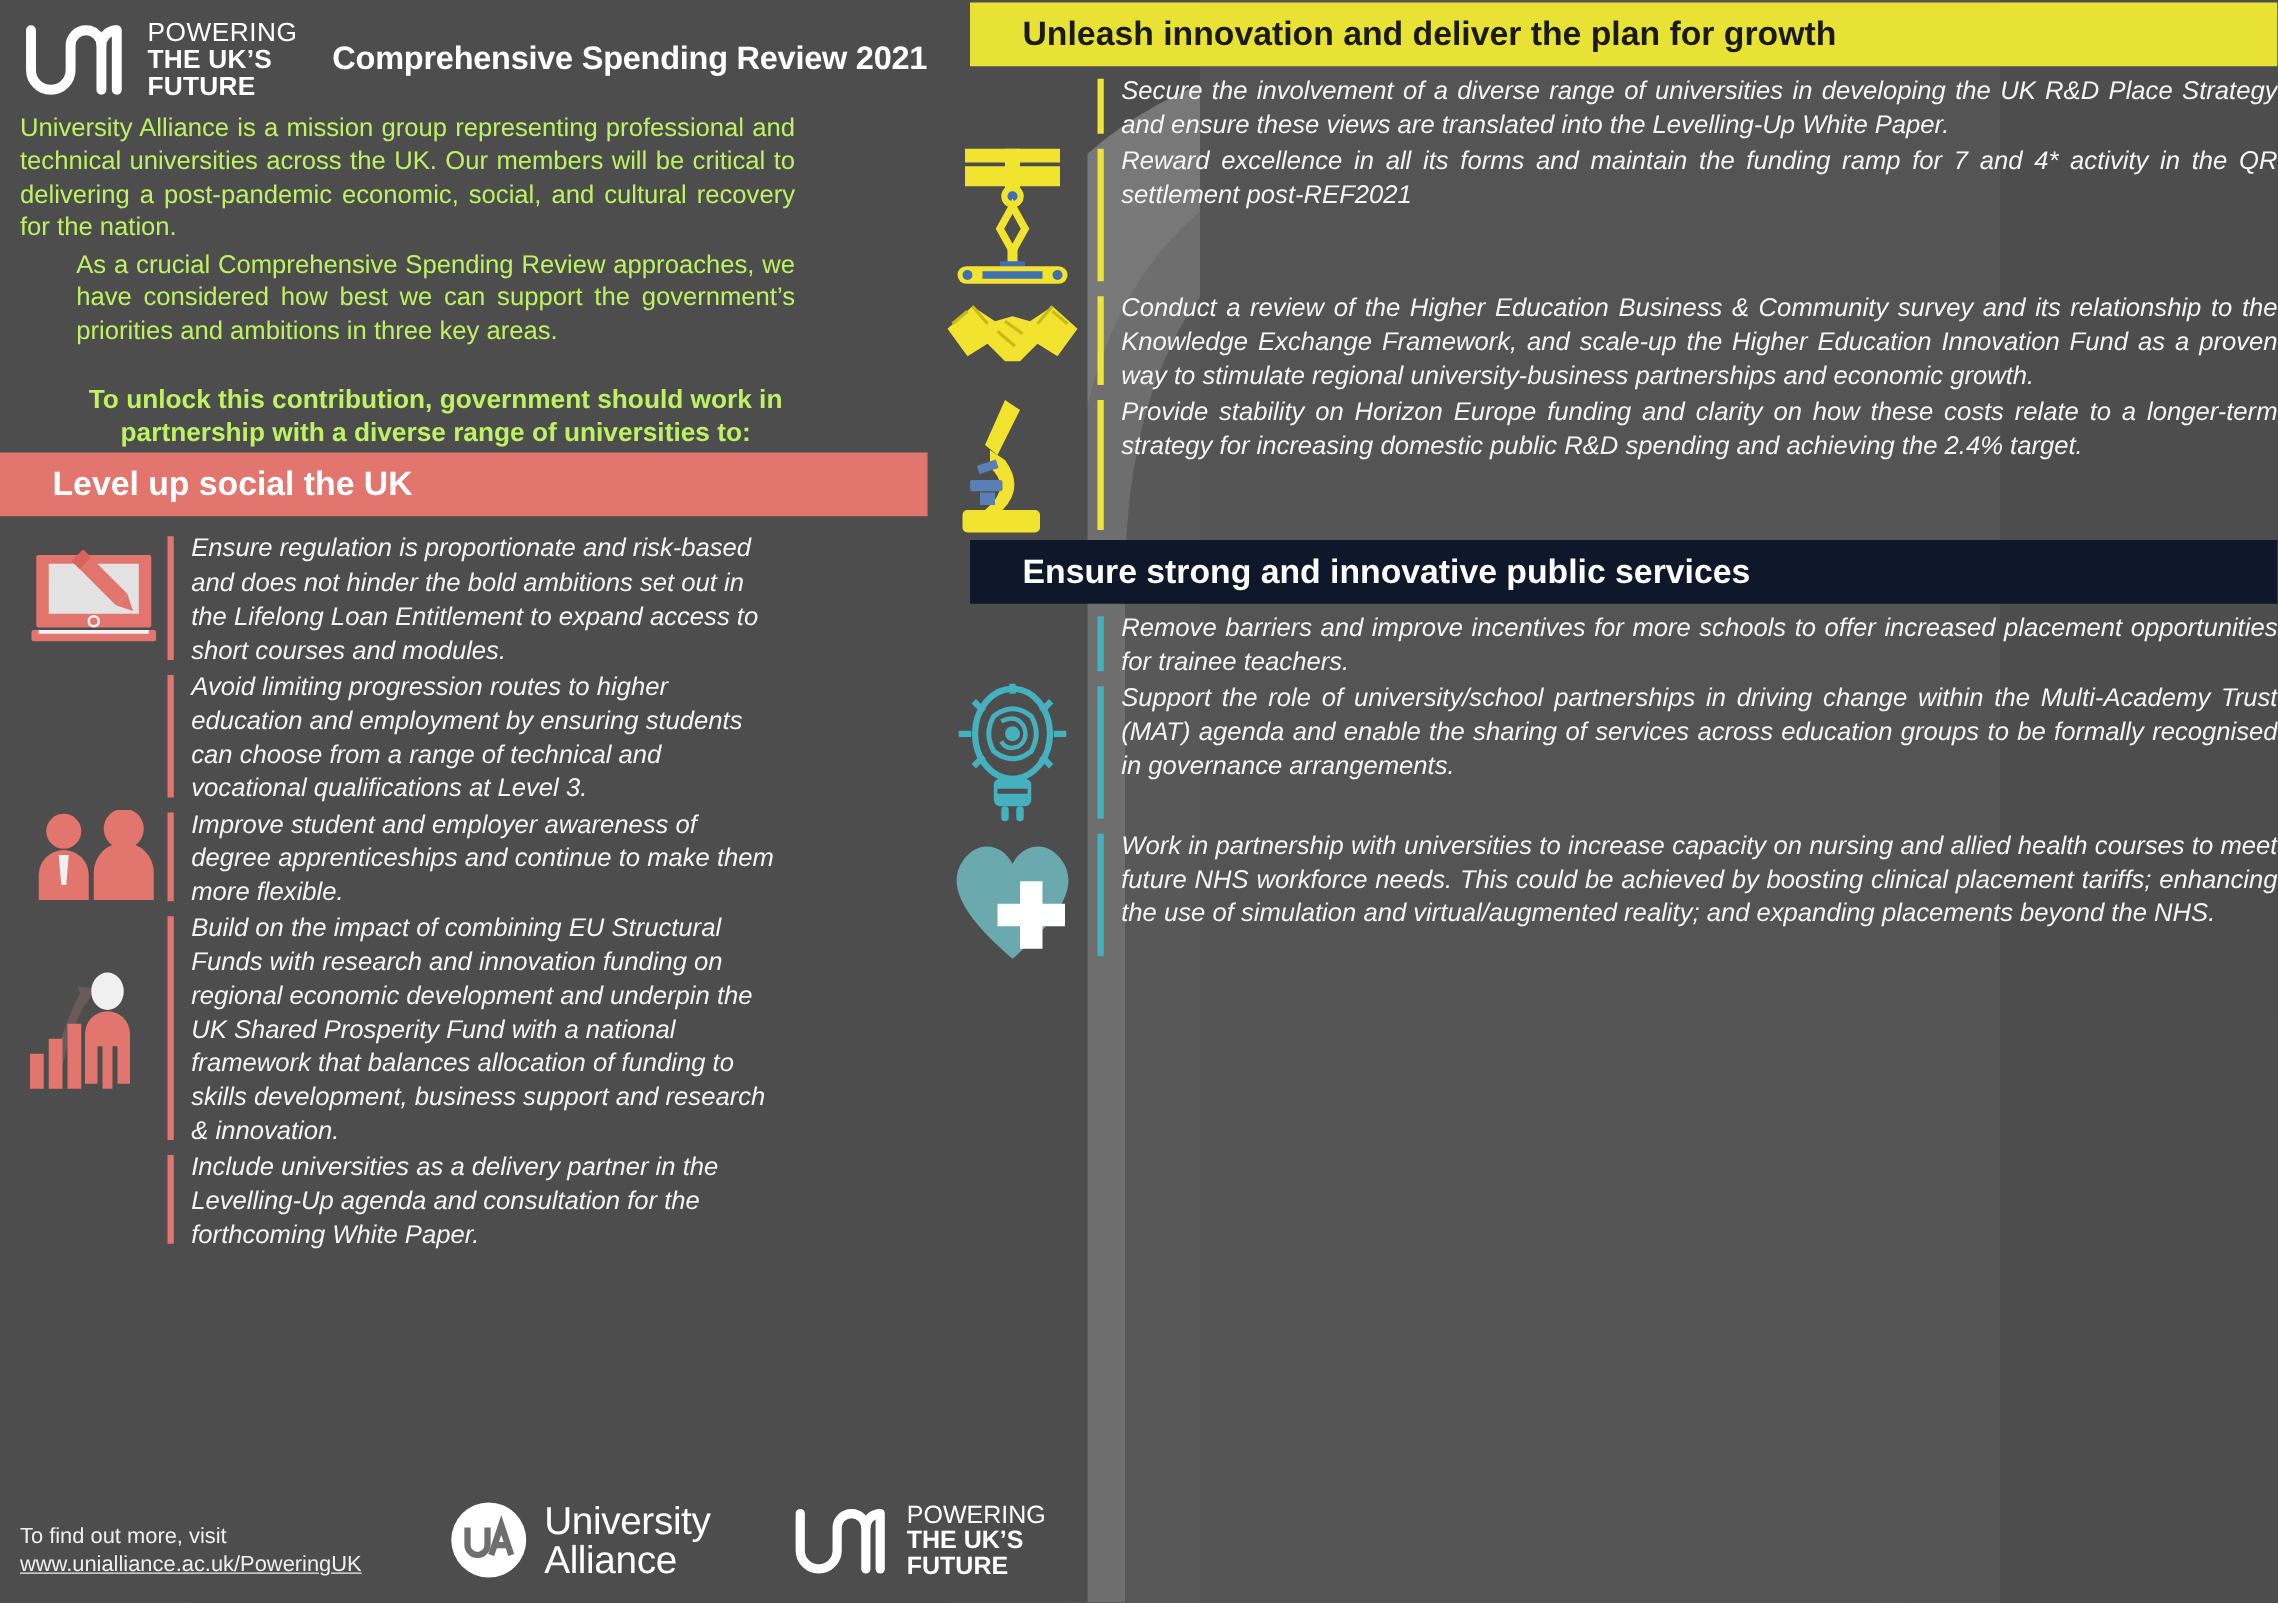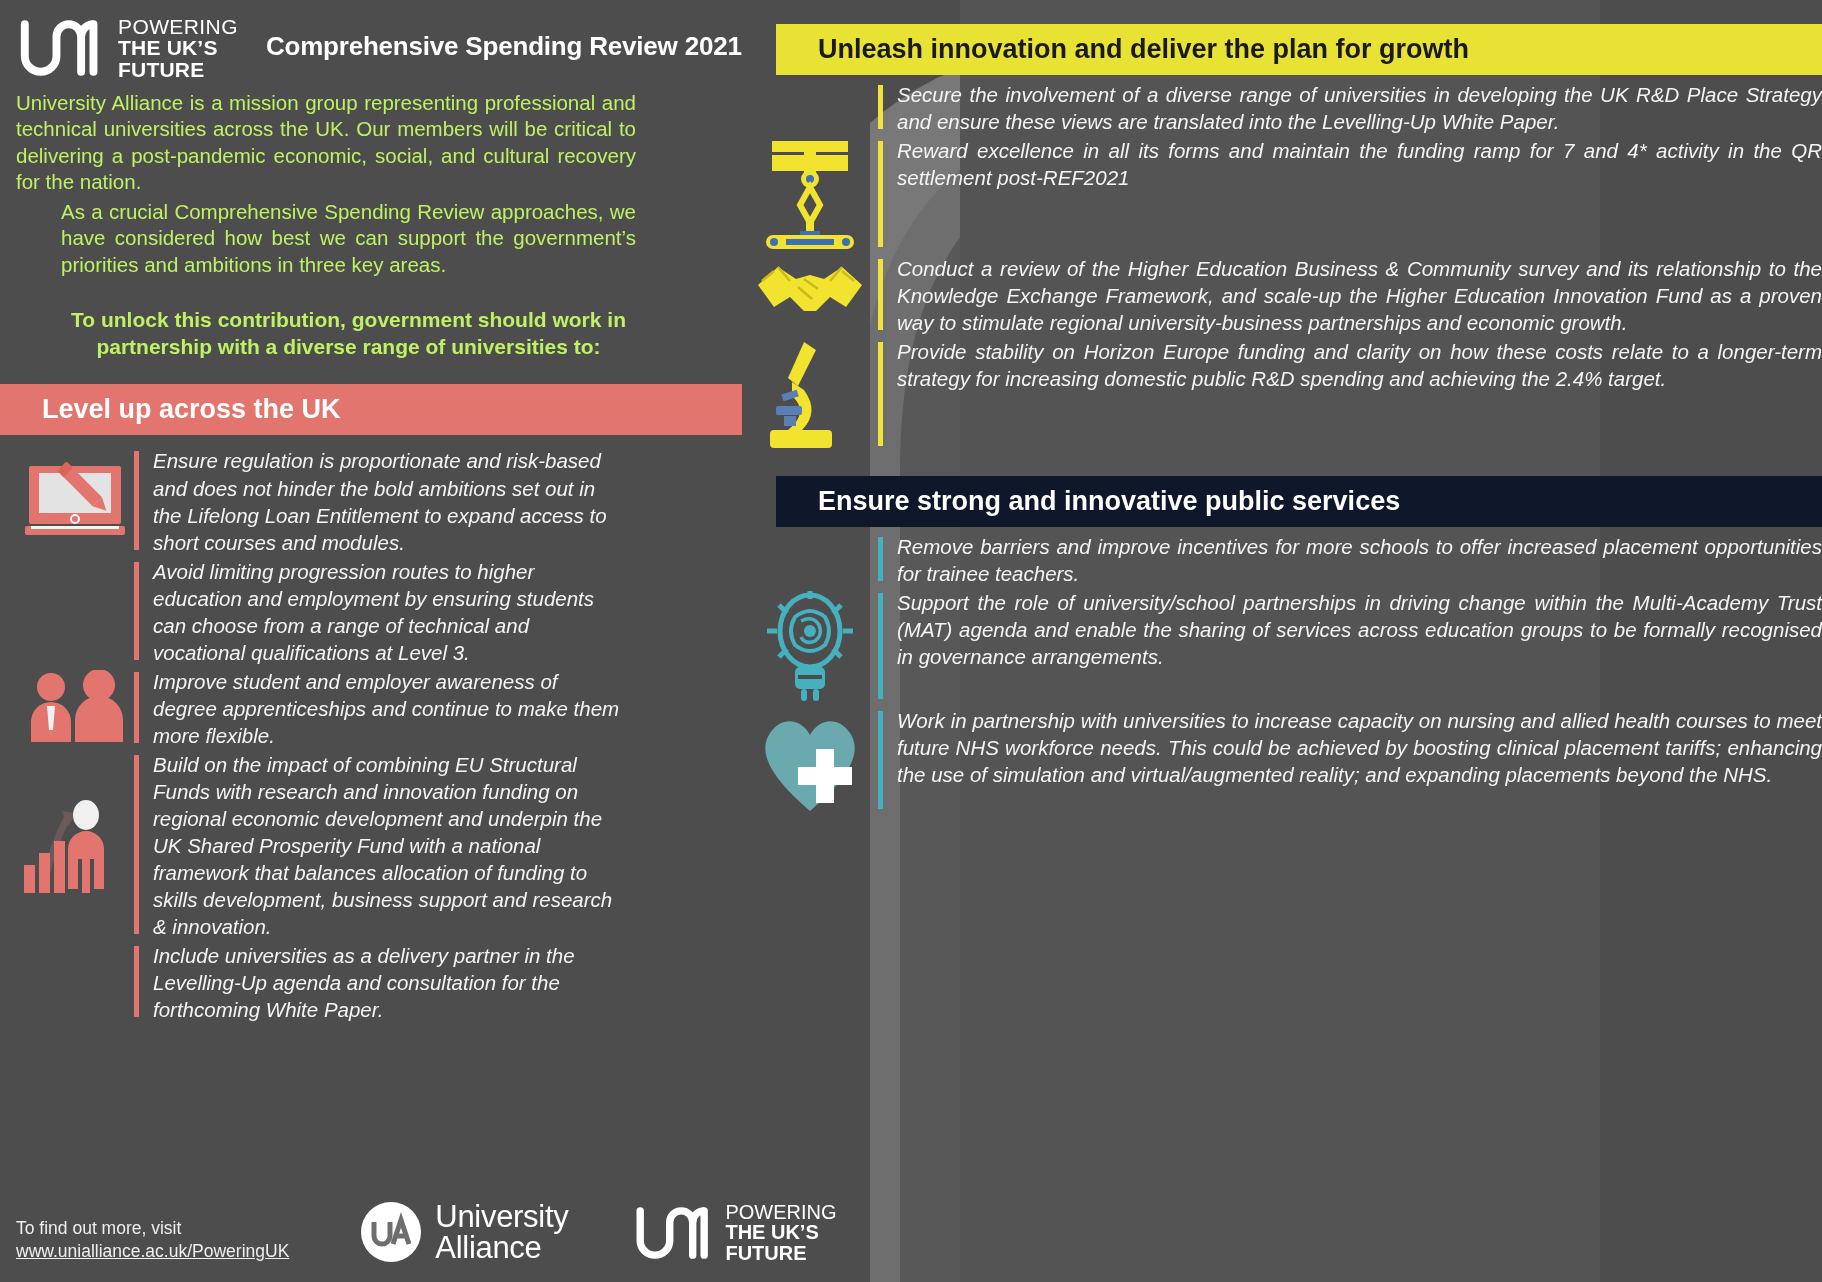--- a/index.html
+++ b/index.html
@@ -36,21 +36,21 @@
     font-size:20.5px; line-height:1.28; text-align:justify; margin-bottom:0;
   }
   .intro p + p { margin-top:4px;margin-left:45px; }
   .intro .cta {
     font-weight:bold; font-size:21px; line-height:1.3; margin-top:28px;
     text-align:center;
   }
 
   .section-bar {
     font-size:27px; font-weight:bold; color:#ffffff;
-    padding:10px 0 10px 42px; margin-top:24px;
+    padding:10px 0 10px 42px; margin-top:2px;
   }
   .bar-red  { background:#e2766e; }
   .bar-yellow { background:#e7e234; color:#1a1a1a; }
   .bar-teal { background:#0f172a; }
 
   .items { position:relative; padding-top:10px; }
   .item {
     display:flex; align-items:flex-start; gap:0; position:relative;
     padding-left:16px;
   }
@@ -125,21 +125,21 @@
       </div>
       <div class="doc-title">Comprehensive Spending Review 2021</div>
     </div>
 
     <div class="intro">
       <p>University Alliance is a mission group representing professional and technical universities across the UK. Our members will be critical to delivering a post-pandemic economic, social, and cultural recovery for the nation.</p>
       <p>As a crucial Comprehensive Spending Review approaches, we have considered how best we can support the government’s priorities and ambitions in three key areas.</p>
       <p class="cta">To unlock this contribution, government should work in partnership with a diverse range of universities to:</p>
     </div>
 
-    <div class="section-bar bar-red">Level up across the UK</div>
+    <div class="section-bar bar-red">Level up social the UK</div>
 
     <div class="items">
 
       <div class="item">
         <div class="icon-slot">
           <svg width="100" height="78" viewBox="0 0 100 78">
             <rect x="4" y="4" width="92" height="58" rx="2" fill="#e2766e"></rect>
             <rect x="14" y="11" width="72" height="40" fill="#e3e3e3"></rect>
             <circle cx="50" cy="57" r="4" fill="none" stroke="#f4f4f4" stroke-width="2"></circle>
             <rect x="0" y="64" width="100" height="9" rx="2" fill="#e2766e"></rect>

